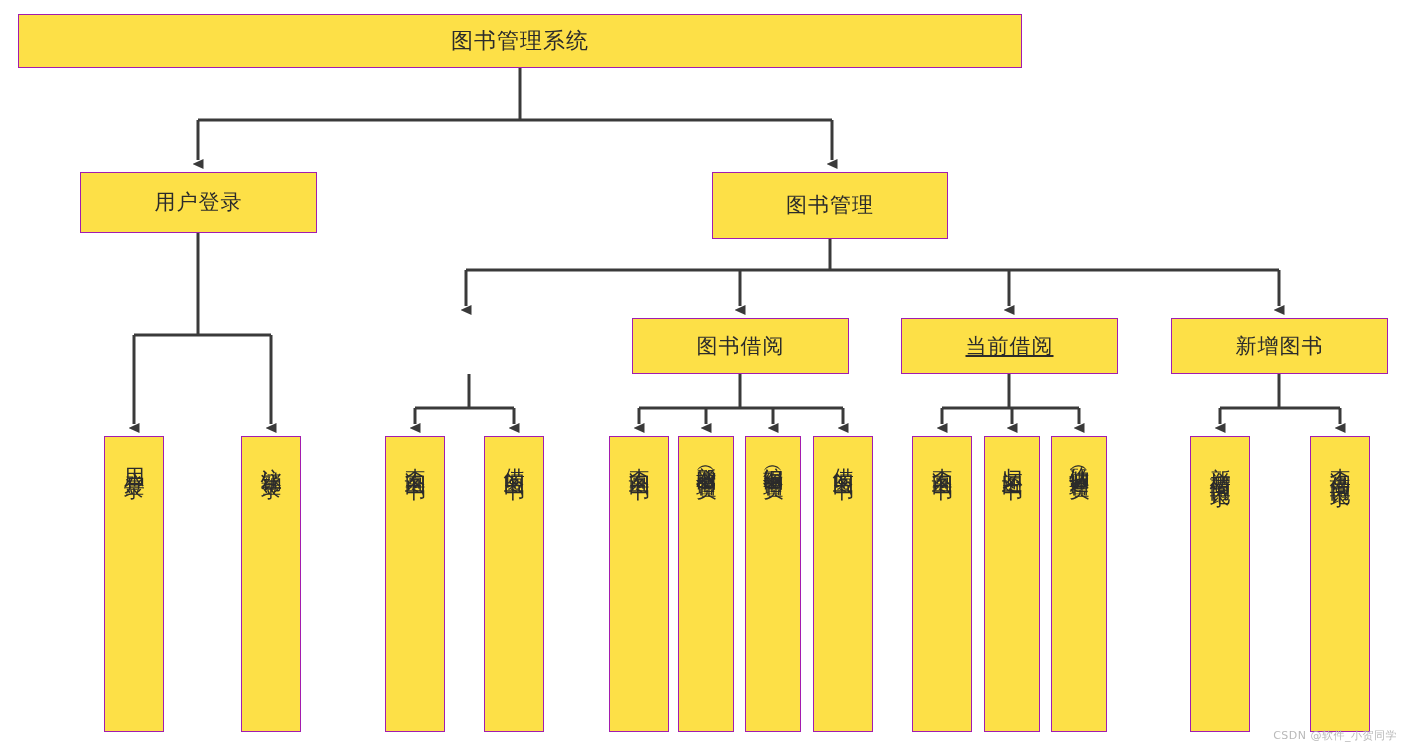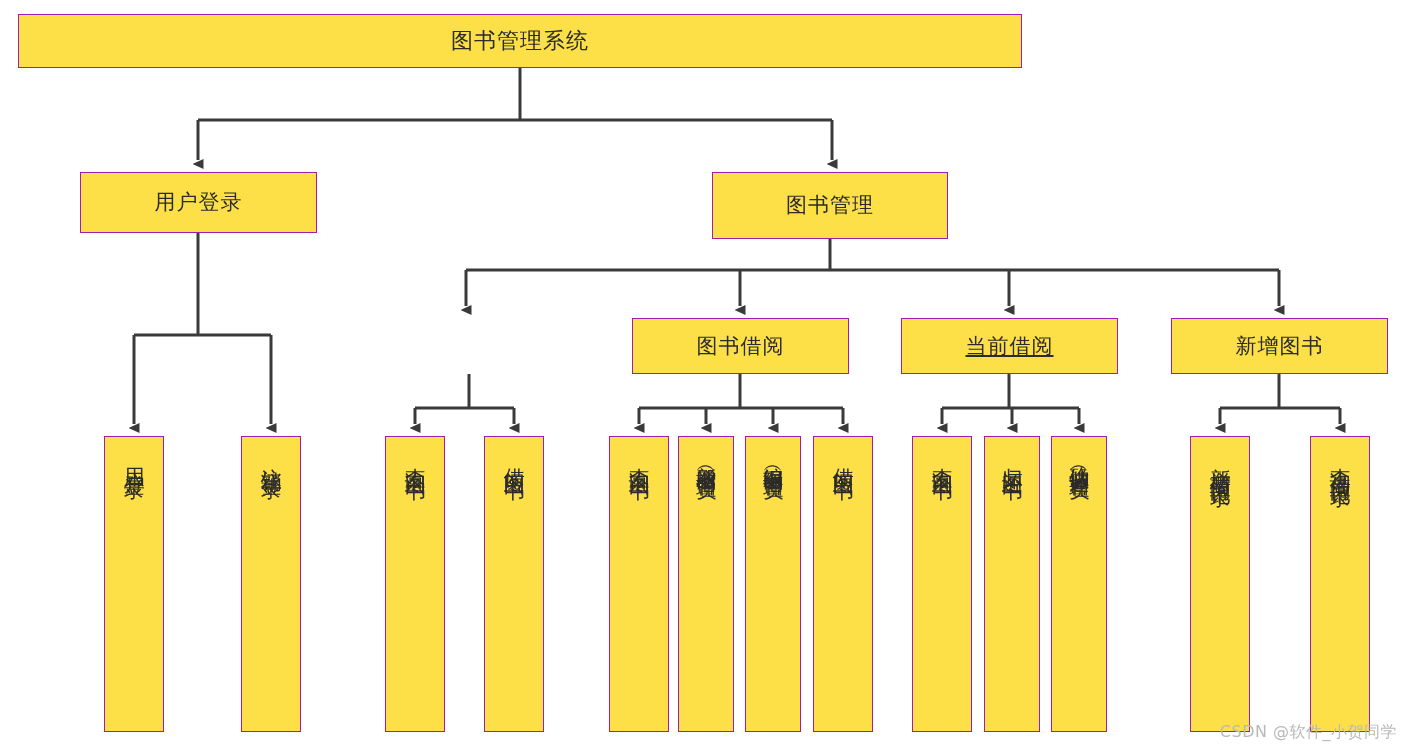--- a/index.html
+++ b/index.html
@@ -65,21 +65,21 @@
     white-space: nowrap;
   }
   .node.vert.wide .lbl {
     font-size: 20px;
     letter-spacing: 2px;
   }
   .watermark {
     position: absolute;
     right: 8px;
     bottom: 4px;
-    font-size: 16px;
+    font-size: 11px;
     color: #b9b9b9;
     letter-spacing: 0.5px;
     white-space: nowrap;
     font-family: "DejaVu Sans", "Liberation Sans", sans-serif;
     margin-top: 44px;
   }
 </style>
 </head>
 <body>
 

